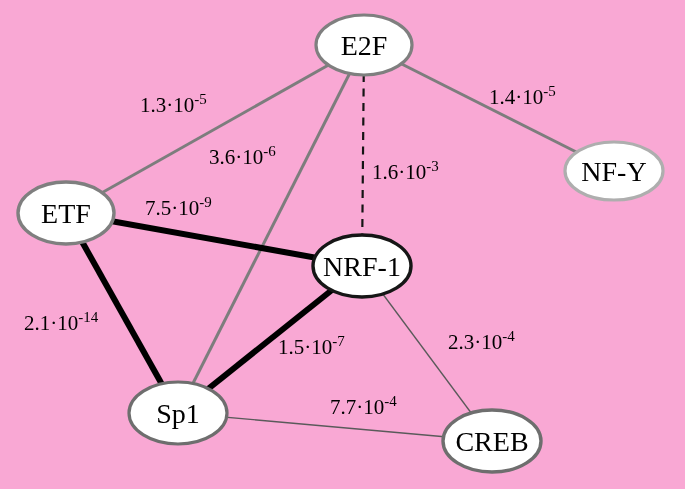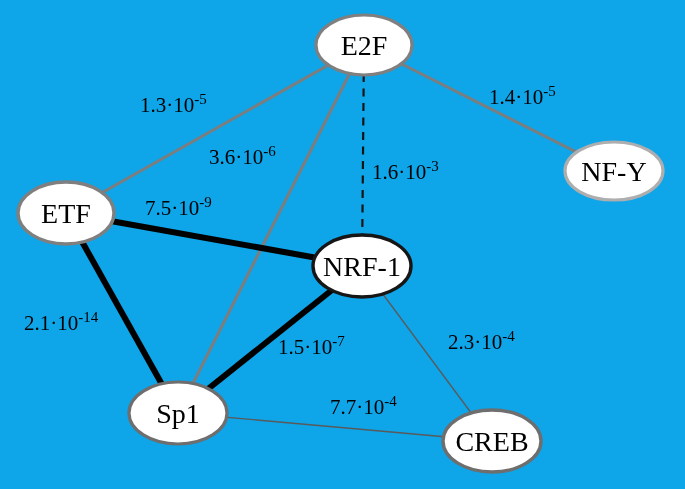--- a/index.html
+++ b/index.html
@@ -4,21 +4,21 @@
 <style>
   html, body {
     margin: 0;
     padding: 0;
     background: #ffffff;
   }
   .stage {
     position: relative;
     width: 685px;
     height: 489px;
-    background: #0ea5e9;
+    background: #f9a8d4;
     overflow: hidden;
   }
   svg text {
     font-family: "Liberation Serif", "DejaVu Serif", serif;
     fill: #000000;
   }
   .node-label { font-size: 28px; }
   .edge-label { font-size: 21px; }
   .edge-label .sup { font-size: 15px; }
 </style>

